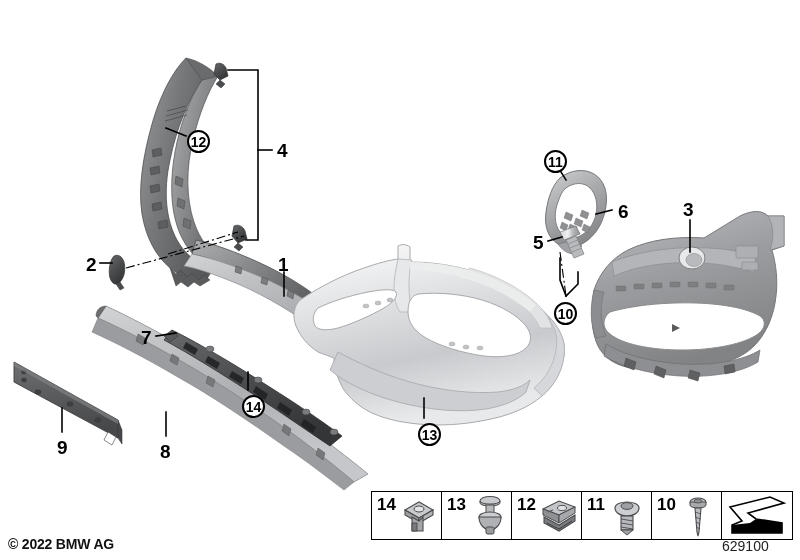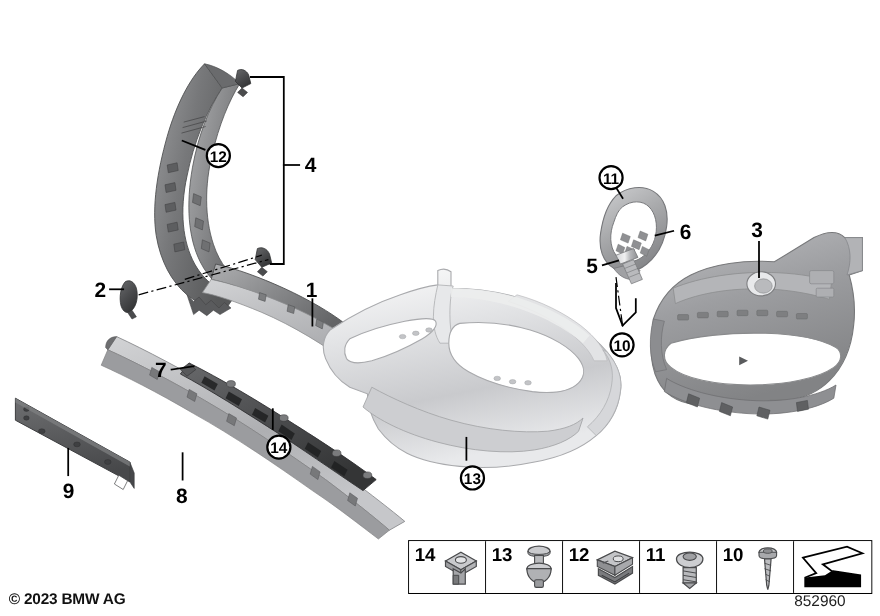--- a/index.html
+++ b/index.html
@@ -569,16 +569,16 @@
 
     <div class="legend-cell">
       <svg class="legend-icon arrowcell" viewBox="0 0 62 45">
         <path d="M4 14 L44 4 L58 10 L22 20 L30 26 L56 30 L56 40 L6 40 L6 32 L16 28 Z" fill="#ffffff" stroke="#000000" stroke-width="1.6" stroke-linejoin="miter"></path>
         <path d="M6 32 L6 40 L56 40 L56 30 L30 26 L24 30 Z" fill="#000000"></path>
       </svg>
     </div>
 
   </div>
 
-  <div id="copyright">© 2023 BMW AG</div>
-  <div id="diagram-number">852960</div>
+  <div id="copyright">© 2022 BMW AG</div>
+  <div id="diagram-number">629100</div>
 
 </div>
 
 </body></html>

